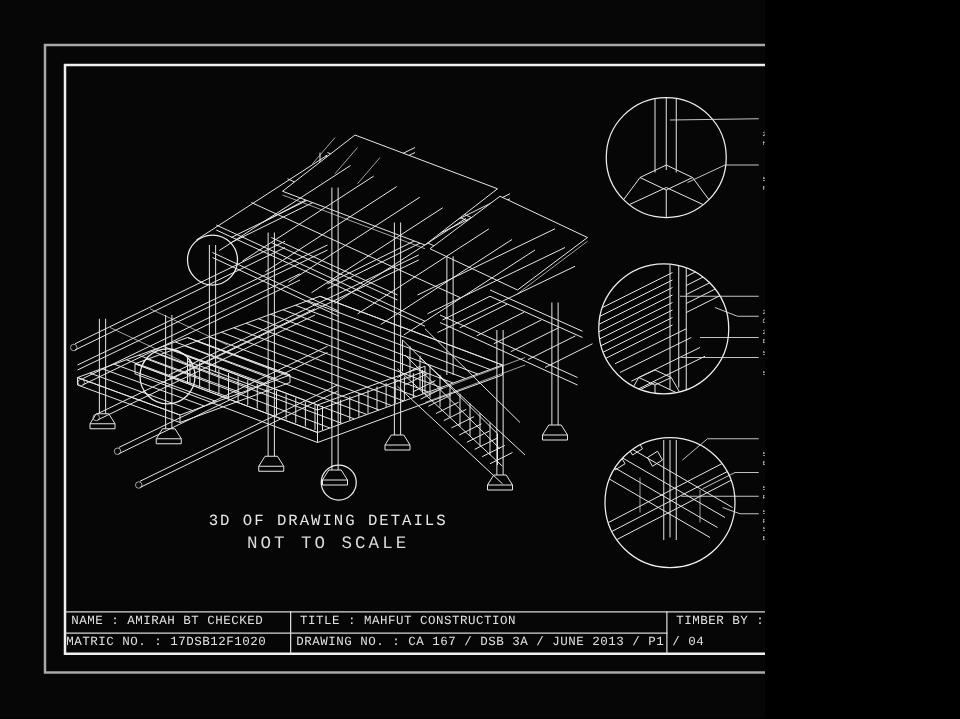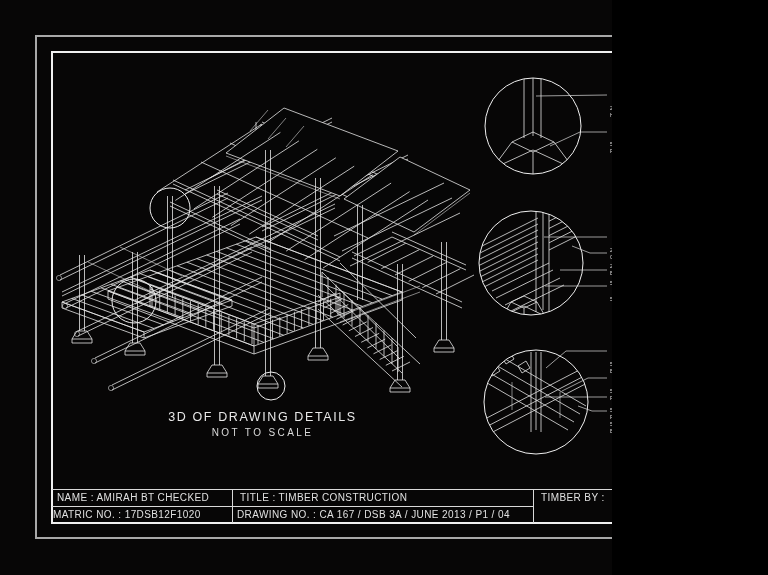--- a/index.html
+++ b/index.html
@@ -1,36 +1,36 @@
 <!DOCTYPE html>
 <html style="--line: #e6e6e6; --bg: #070606; --border-outer: #a8a8a8; --border-inner: #f0f0f0;"><head>
 <meta charset="utf-8">
 <style>
   :root{
     --line:#e6e6e6; --bg:#070606; --border-outer:#a8a8a8; --border-inner:#f0f0f0; --text:#e0e0e0;
   }
   html,body{margin:0;padding:0;background:#000;}
   .page{position:relative;width:612px;height:575px;background:var(--bg);overflow:hidden;
-        font-family:Liberation Sans, sans-serif;color:var(--text);}
+        font-family:Liberation Mono, monospace;color:var(--text);}
   .outer-frame{position:absolute;left:35px;top:35px;width:696px;height:504px;
         border:2px solid var(--border-outer);box-sizing:border-box;}
   .inner-frame{position:absolute;left:51px;top:51px;width:666px;height:473px;
         border:2px solid var(--border-inner);box-sizing:border-box;}
   .art{position:absolute;left:0;top:0;}
   .art path,.art circle,.art line{stroke:var(--line);fill:none;stroke-width:.8;}
   .art .dcircle{stroke:#efefef;stroke-width:1;}
   .art .panel{fill:#060606;}
   .art .thin{stroke-width:.6;stroke:#d4d4d4;}
   .art .leader{stroke-width:.7;stroke:#dddddd;}
   .hline,.vline{position:absolute;background:#d8d8d8;}
   .hline{height:1px;} .vline{width:1px;}
   .tb-text{position:absolute;font-size:10px;line-height:13px;letter-spacing:.4px;white-space:pre;color:var(--text);}
   .caption{position:absolute;left:120px;top:410px;width:285px;text-align:center;}
   .caption .cap1{font-size:12.5px;letter-spacing:1.6px;color:#e8e8e8;}
-  .caption .cap2{font-size:10px;letter-spacing:2.4px;margin-top:3px;color:#dadada;}
+  .caption .cap2{font-size:14px;letter-spacing:2.4px;margin-top:3px;color:#dadada;}
   .dlabel{position:absolute;font-size:5px;line-height:6.5px;letter-spacing:0;color:#d9d9d9;white-space:pre;}
   .dlabel span{display:block;}
 </style>
 </head>
 <body>
 
 <div class="page">
 
   <div class="outer-frame"></div>
   <div class="inner-frame"></div>
@@ -213,18 +213,18 @@
   </div>
 
   <div>
     <div class="hline" style="left:52px;top:489px;width:664px"></div>
     <div class="hline" style="left:52px;top:506px;width:482px"></div>
     <div class="vline" style="left:232px;top:489px;height:34px"></div>
     <div class="vline" style="left:533px;top:489px;height:34px"></div>
 
     <div class="tb-text" style="left:57px;top:491px">NAME : AMIRAH BT CHECKED</div>
     <div class="tb-text" style="left:53px;top:508px">MATRIC NO. : 17DSB12F1020</div>
-    <div class="tb-text" style="left:240px;top:491px">TITLE : TIMBER CONSTRUCTION</div>
+    <div class="tb-text" style="left:240px;top:491px">TITLE : MAHFUT CONSTRUCTION</div>
     <div class="tb-text" style="left:237px;top:508px">DRAWING NO. : CA 167 / DSB 3A / JUNE 2013 / P1 / 04</div>
     <div class="tb-text" style="left:541px;top:491px">TIMBER BY :</div>
   </div>
 
 </div>
 
 </body></html>

